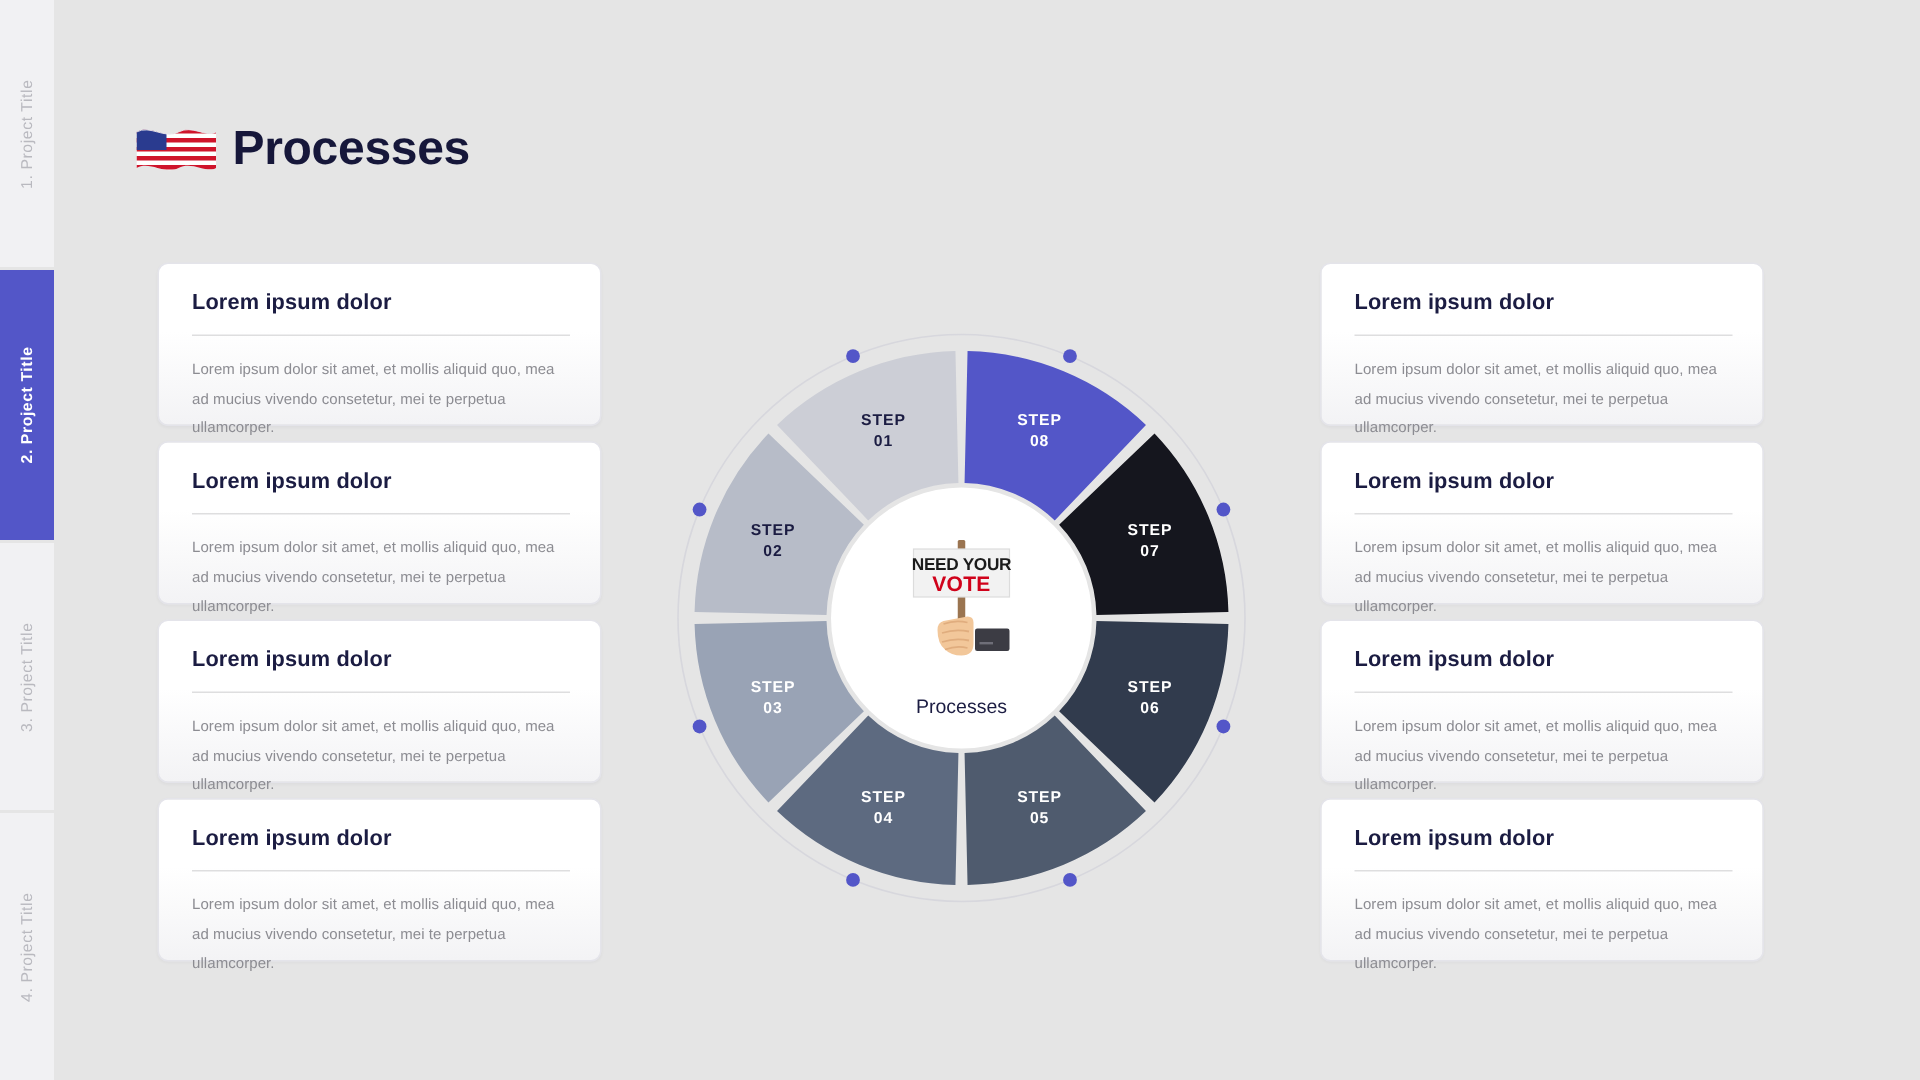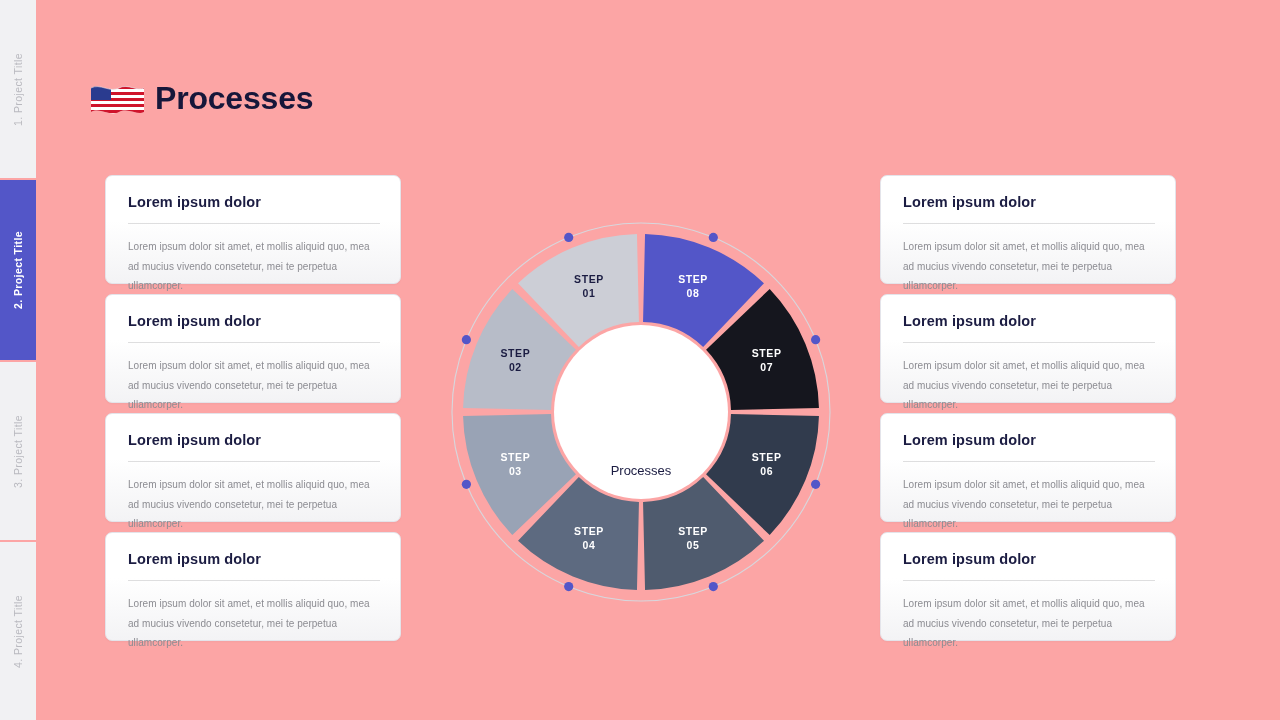--- a/index.html
+++ b/index.html
@@ -2,21 +2,21 @@
 <html><head>
 <meta charset="utf-8">
 <style>
   * { box-sizing: border-box; margin: 0; padding: 0; }
   html, body {
     width: 1280px; height: 720px;
     background: #ffffff;
     font-family: "Liberation Sans", sans-serif;
     overflow: hidden;
   }
-  .slide { position: relative; width: 1280px; height: 720px; background: #fca5a5; }
+  .slide { position: relative; width: 1280px; height: 720px; background: #e5e5e5; }
 
   
   .sidebar {
     position: absolute; left: 0; top: 0; width: 36px; height: 720px;
   }
   .nav-item {
     position: absolute; left: 0; width: 36px;
     background: #f1f1f3;
     display: flex; align-items: center; justify-content: center;
   }
@@ -226,14 +226,35 @@
           <circle cx="374.6132316446332" cy="127.67283128299803" r="4.6" fill="#5356c8"></circle>
           <circle cx="374.6132316446332" cy="272.327168717002" r="4.6" fill="#5356c8"></circle>
           <circle cx="272.327168717002" cy="374.6132316446332" r="4.6" fill="#5356c8"></circle>
           <circle cx="127.67283128299805" cy="374.6132316446332" r="4.6" fill="#5356c8"></circle>
           <circle cx="25.386768355366797" cy="272.327168717002" r="4.6" fill="#5356c8"></circle>
           <circle cx="25.38676835536677" cy="127.67283128299813" r="4.6" fill="#5356c8"></circle>
         </g>
     </svg>
   </div>
 
+  <div class="vote-icon">
+    <svg width="74" height="86" viewBox="0 0 74 86">
+
+      <rect x="34.5" y="2" width="5" height="76" rx="1" fill="#9a7450"></rect>
+
+      <rect x="5" y="8" width="64" height="32" fill="#f2f2f2" stroke="#dcdcdc" stroke-width="0.8"></rect>
+      <text x="37" y="22" text-anchor="middle" font-family="Liberation Sans, sans-serif" font-size="11.5" font-weight="bold" fill="#1b1b1b" letter-spacing="-0.2">NEED YOUR</text>
+      <text x="37" y="36" text-anchor="middle" font-family="Liberation Sans, sans-serif" font-size="14" font-weight="bold" fill="#d0021b" letter-spacing="0.2">VOTE</text>
+
+      <g>
+        <path d="M25,56 q-4,1 -4,6 q0,9 5,13 q4,4 11,4 q8,0 8,-8 l0,-14 q0,-4 -4,-4 z" fill="#f2c79a"></path>
+        <path d="M25,58 q8,-3 16,-1" fill="none" stroke="#e0ad7e" stroke-width="1.2"></path>
+        <path d="M24,64 q9,-3 18,-1" fill="none" stroke="#e0ad7e" stroke-width="1.2"></path>
+        <path d="M24,70 q9,-3 18,-1" fill="none" stroke="#e0ad7e" stroke-width="1.2"></path>
+        <path d="M26,75 q8,-3 15,-1" fill="none" stroke="#e0ad7e" stroke-width="1.2"></path>
+      </g>
+
+      <rect x="46" y="61" width="23" height="15" rx="1.5" fill="#3c3c44"></rect>
+      <rect x="49" y="70" width="9" height="1.6" fill="#6e6e78"></rect>
+    </svg>
+  </div>
 
 </div>
 
 </body></html>

